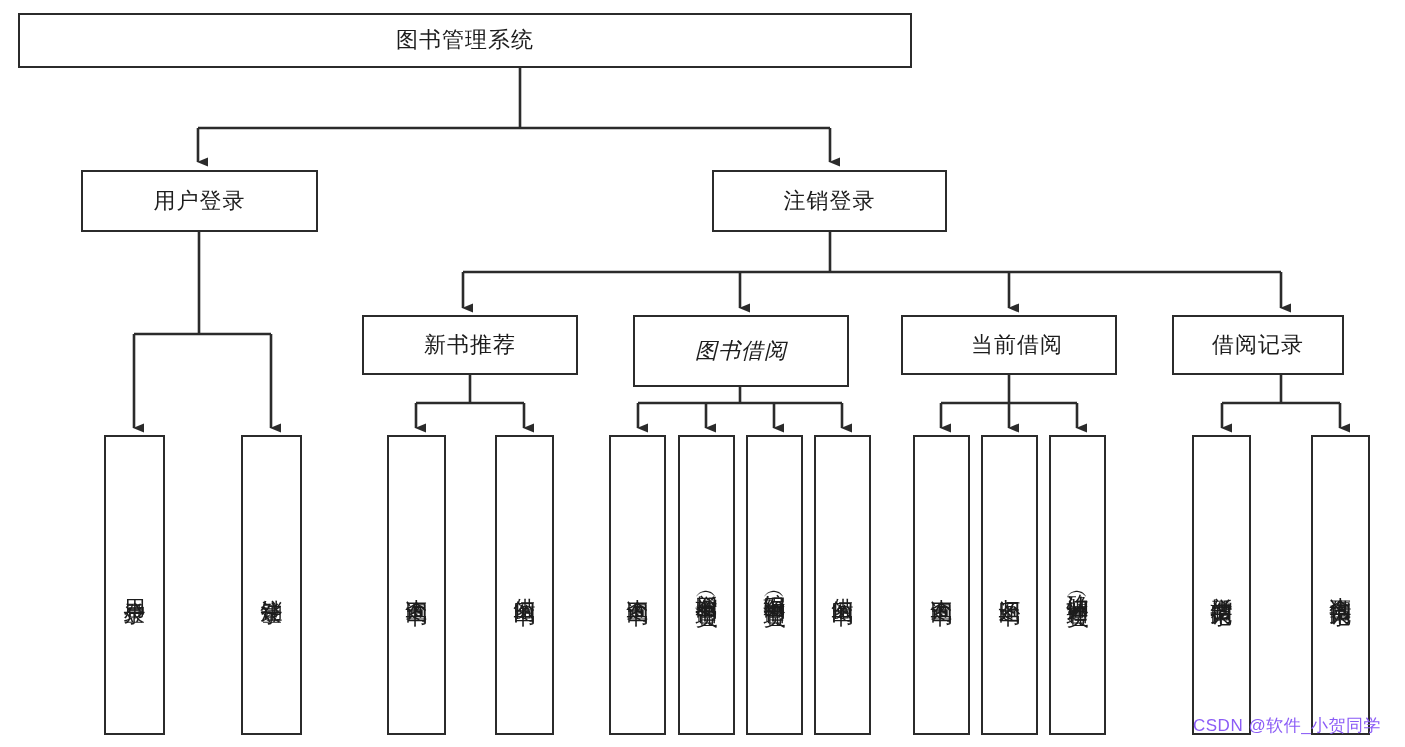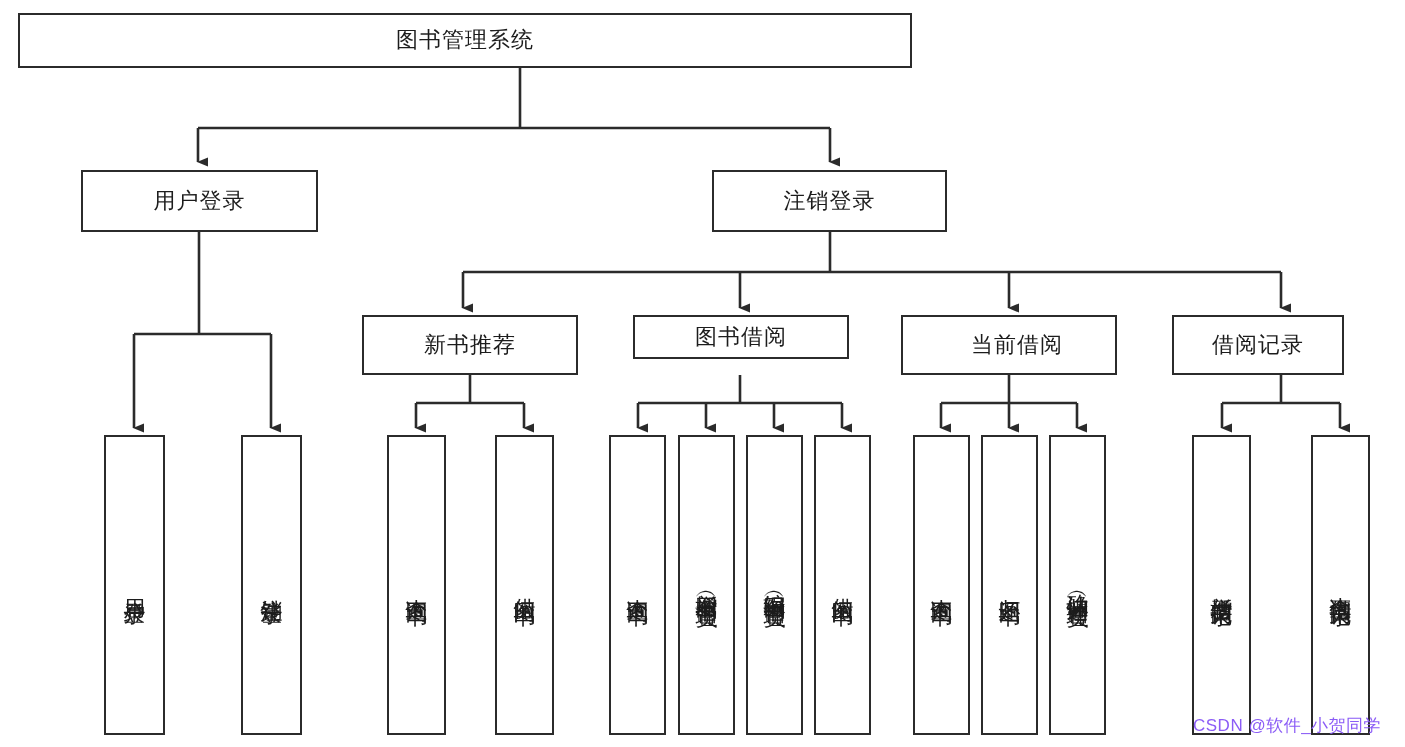--- a/index.html
+++ b/index.html
@@ -125,21 +125,21 @@
   <div class="node node-h" style="left:81px; top:170px; width:237px; height:62px;">
     <span class="label">用户登录</span>
   </div>
   <div class="node node-h" style="left:712px; top:170px; width:235px; height:62px;">
     <span class="label">注销登录</span>
   </div>
 
   <div class="node node-h" style="left:362px; top:315px; width:216px; height:60px;align-items:center;">
     <span class="label">新书推荐</span>
   </div>
-  <div class="node node-h" style="left:633px; top:315px; width:216px; height:44px;">
+  <div class="node node-h" style="left:633px; top:315px; width:216px; height:72px;font-style:italic;">
     <span class="label">图书借阅</span>
   </div>
   <div class="node node-h" style="left:901px; top:315px; width:216px; height:60px;padding-left:16px;">
     <span class="label">当前借阅</span>
   </div>
   <div class="node node-h" style="left:1172px; top:315px; width:172px; height:60px;">
     <span class="label">借阅记录</span>
   </div>
 
   <div class="node node-v" style="left:104px; top:435px; width:61px; height:300px;">

